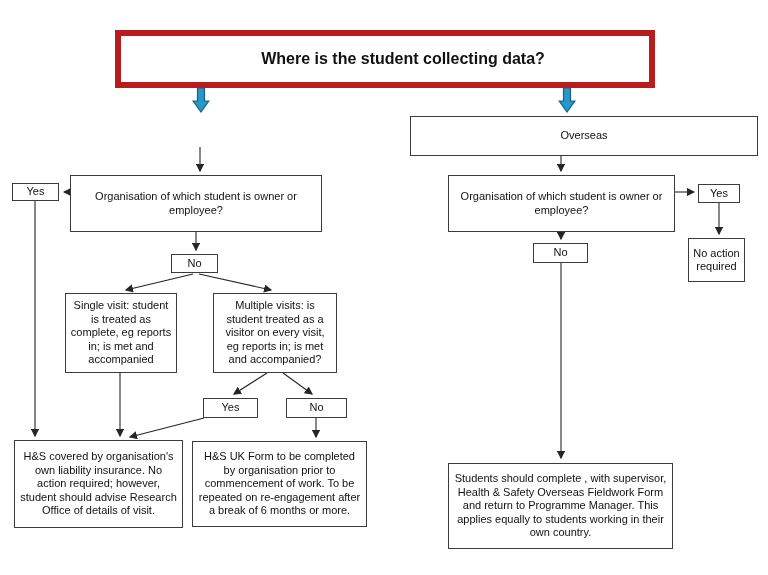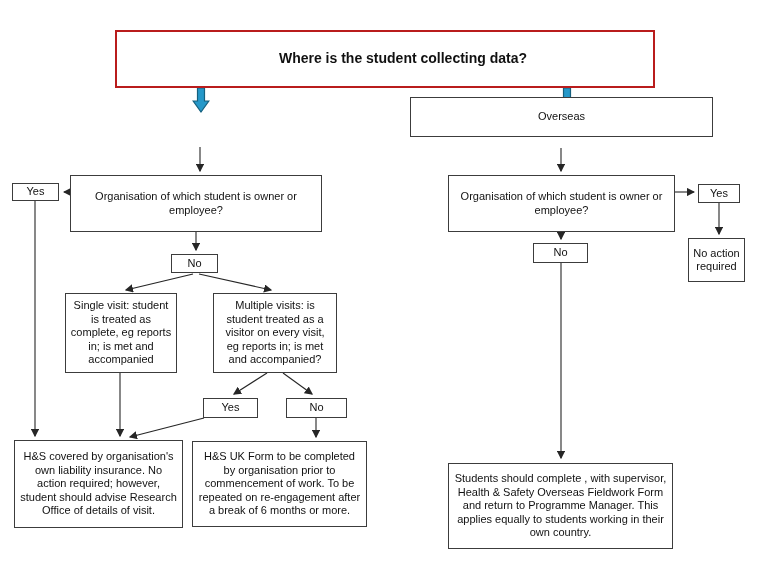--- a/index.html
+++ b/index.html
@@ -20,23 +20,23 @@
     display: flex;
     align-items: center;
     justify-content: center;
     text-align: center;
     font-size: 11px;
     line-height: 1.22;
     padding: 2px 4px;
   }
   .node.small { padding: 1px 2px; }
   .node.title-box {
-    border: 2px solid #b91c1c;
+    border: 6px solid #b91c1c;
     font-weight: bold;
-    font-size: 14px;
+    font-size: 16px;
     padding-left: 40px;
   }
   svg.connectors {
     position: absolute;
     left: 0; top: 0;
     width: 768px; height: 575px;
     pointer-events: none;
   }
   svg .link { stroke: #262626; stroke-width: 1.1; fill: none; }
 </style>
@@ -72,21 +72,21 @@
     <line class="link" x1="719" y1="203" x2="719" y2="234" marker-end="url(#ah)"></line>
     <line class="link" x1="561" y1="232" x2="561" y2="239" marker-end="url(#ah)"></line>
     <line class="link" x1="561" y1="263" x2="561" y2="458" marker-end="url(#ah)"></line>
   </svg>
 
   <div class="node title-box" style="left:115px; top:30px; width:540px; height:58px;">
     <span>Where is the student collecting data?</span>
   </div>
 
 
-  <div class="node" style="left:410px; top:97px; width:303px; height:40px;align-items:center;">
+  <div class="node" style="left:410px; top:116px; width:348px; height:40px;align-items:center;">
     <span>Overseas</span>
   </div>
 
   <div class="node" style="left:70px; top:175px; width:252px; height:57px;">
     <span>Organisation of which student is owner or employee?</span>
   </div>
 
   <div class="node small" style="left:12px; top:183px; width:47px; height:18px;">
     <span>Yes</span>
   </div>

